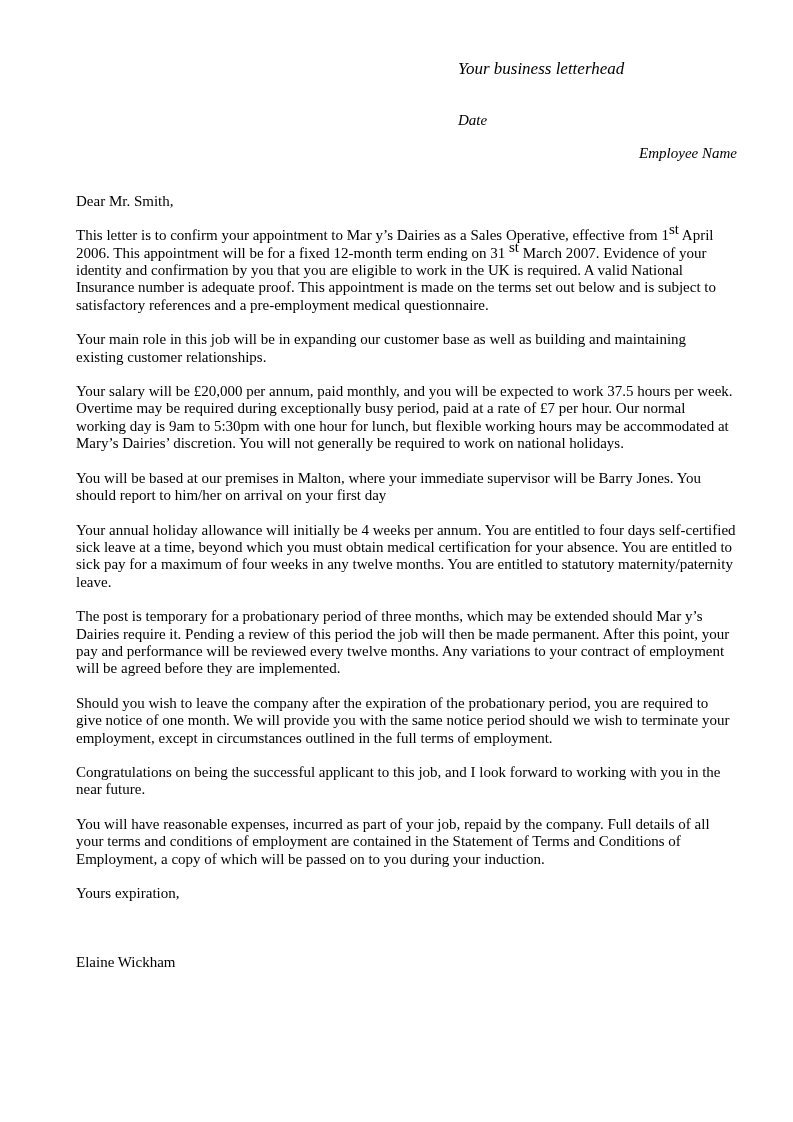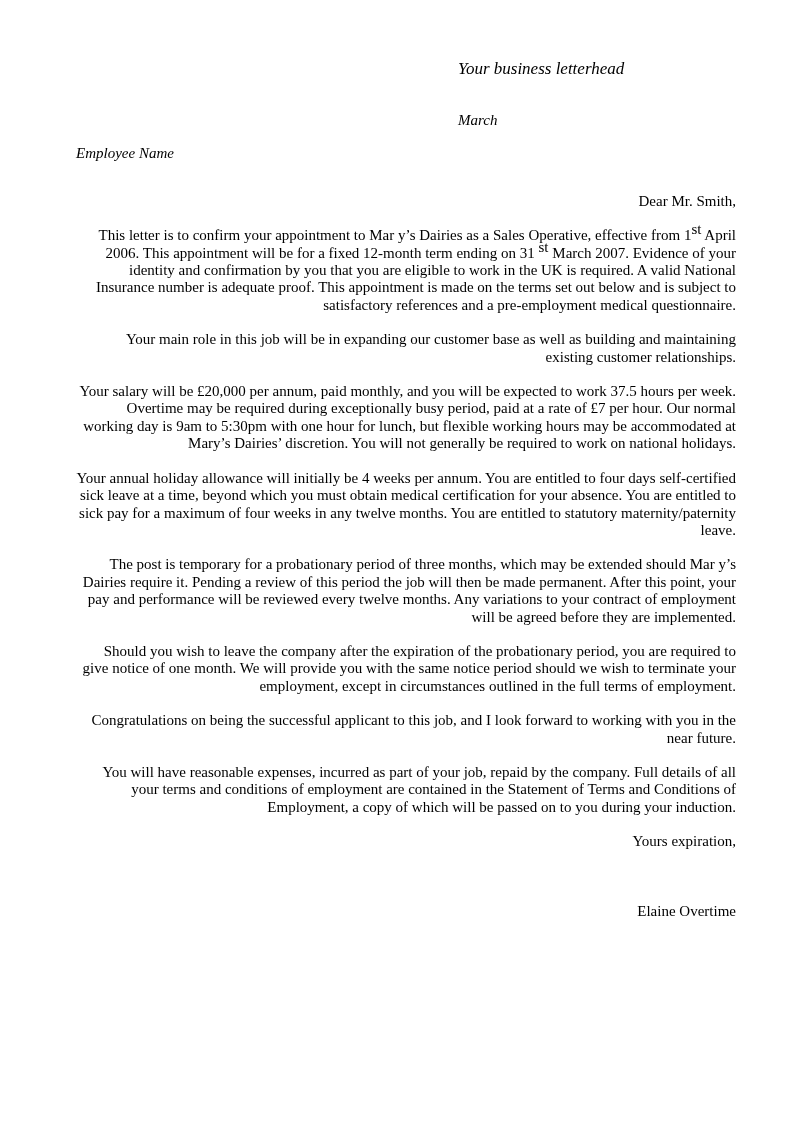--- a/index.html
+++ b/index.html
@@ -28,67 +28,69 @@
     white-space: nowrap;
   }
   .date {
     margin-top: 34px;
     margin-left: 382px;
     font-style: italic;
   }
   .recipient {
     margin-top: 16px;
     font-style: italic;
+    text-align: right;
   }
   p {
     margin: 17px 0 0 0;
     max-width: 660px;
-    text-align: right;
+    text-align: left;
   }
   .salutation {
     margin-top: 30px;
   }
   .signature {
     margin-top: 52px;
   }
   sup {
     font-size: 15px;
     line-height: 0;
     vertical-align: super;
   }
 </style>
 </head>
 <body>
 
 <div class="page">
 
   <div class="letterhead">Your business letterhead</div>
 
-  <div class="date">March</div>
+  <div class="date">Date</div>
 
   <div class="recipient">
     <div>Employee Name</div>
   </div>
 
   <p class="salutation">Dear Mr. Smith,</p>
 
   <p><span>This letter is to confirm your appointment to Mar y’s Dairies as a Sales Operative, effective from 1</span><sup>st</sup><span> April 2006. This appointment will be for a fixed 12-month term ending on 31 </span><sup>st</sup><span> March 2007. Evidence of your identity and confirmation by you that you are eligible to work in the UK is required. A valid National Insurance number is adequate proof. This appointment is made on the terms set out below and is subject to satisfactory references and a pre-employment medical questionnaire.</span></p>
 
   <p>Your main role in this job will be in expanding our customer base as well as building and maintaining existing customer relationships.</p>
 
   <p>Your salary will be £20,000 per annum, paid monthly, and you will be expected to work 37.5 hours per week. Overtime may be required during exceptionally busy period, paid at a rate of £7 per hour. Our normal working day is 9am to 5:30pm with one hour for lunch, but flexible working hours may be accommodated at Mary’s Dairies’ discretion. You will not generally be required to work on national holidays.</p>
 
+  <p>You will be based at our premises in Malton, where your immediate supervisor will be Barry Jones. You should report to him/her on arrival on your first day</p>
 
   <p>Your annual holiday allowance will initially be 4 weeks per annum. You are entitled to four days self-certified sick leave at a time, beyond which you must obtain medical certification for your absence. You are entitled to sick pay for a maximum of four weeks in any twelve months. You are entitled to statutory maternity/paternity leave.</p>
 
   <p>The post is temporary for a probationary period of three months, which may be extended should Mar y’s Dairies require it. Pending a review of this period the job will then be made permanent. After this point, your pay and performance will be reviewed every twelve months. Any variations to your contract of employment will be agreed before they are implemented.</p>
 
   <p>Should you wish to leave the company after the expiration of the probationary period, you are required to give notice of one month. We will provide you with the same notice period should we wish to terminate your employment, except in circumstances outlined in the full terms of employment.</p>
 
   <p>Congratulations on being the successful applicant to this job, and I look forward to working with you in the near future.</p>
 
   <p>You will have reasonable expenses, incurred as part of your job, repaid by the company. Full details of all your terms and conditions of employment are contained in the Statement of Terms and Conditions of Employment, a copy of which will be passed on to you during your induction.</p>
 
   <p class="closing">Yours expiration,</p>
 
-  <p class="signature">Elaine Overtime</p>
+  <p class="signature">Elaine Wickham</p>
 
 </div>
 
 </body></html>

